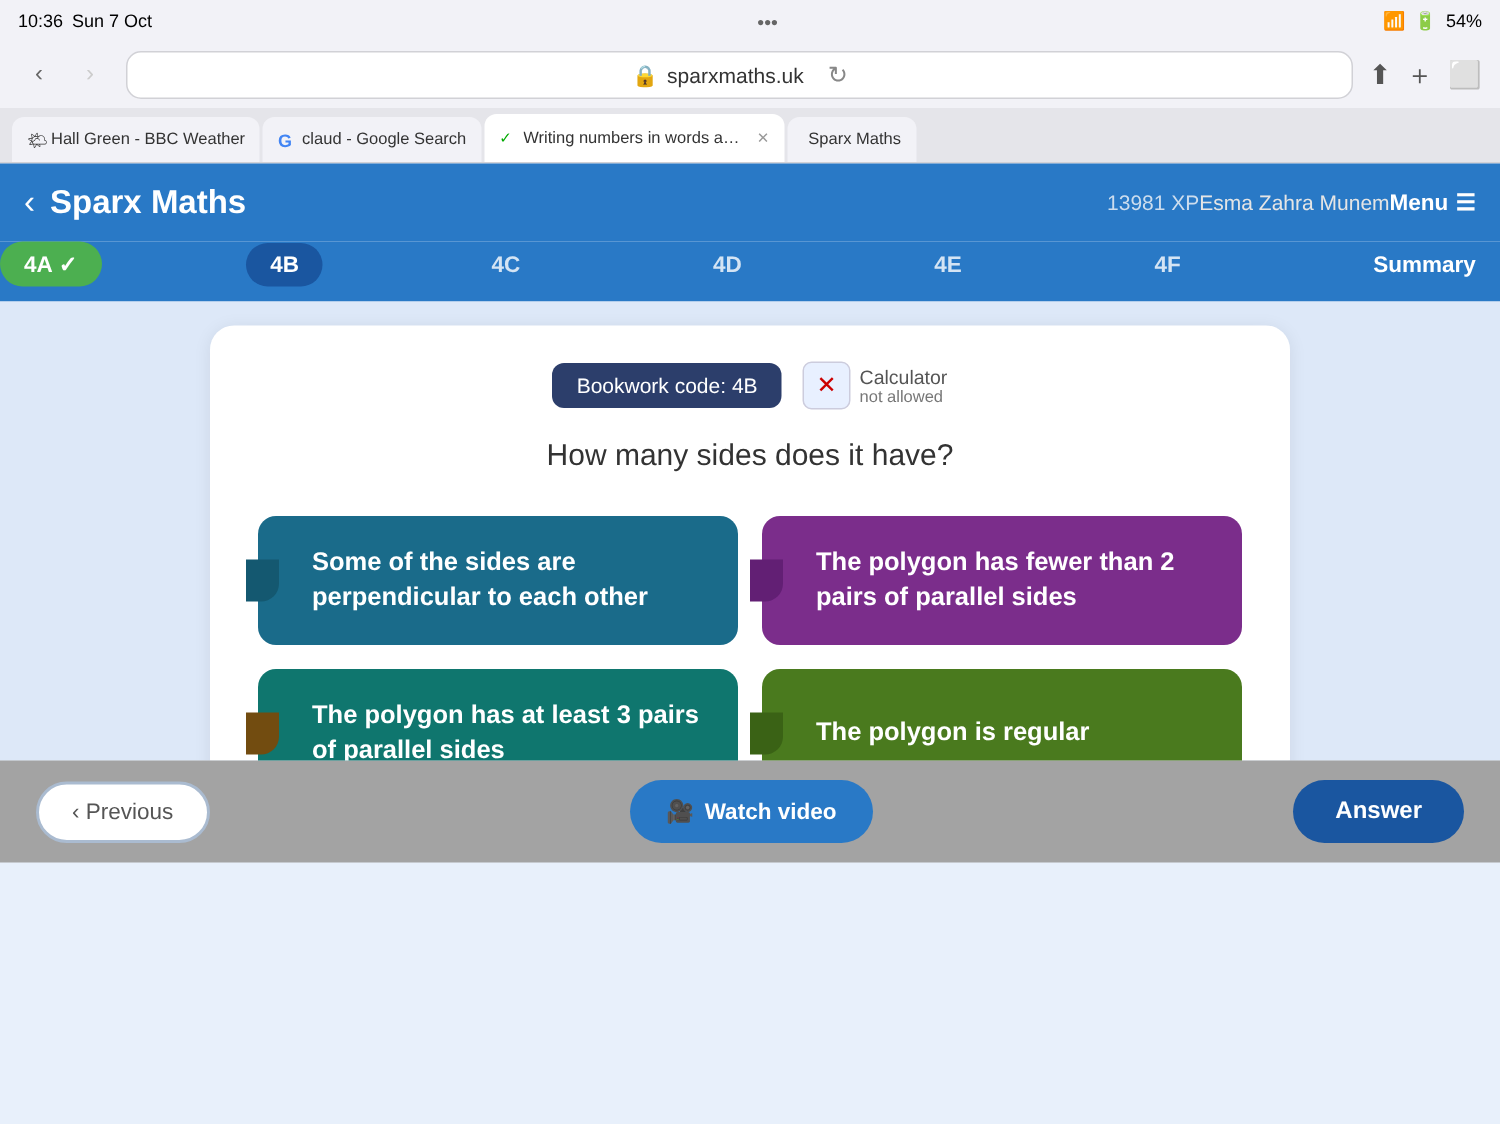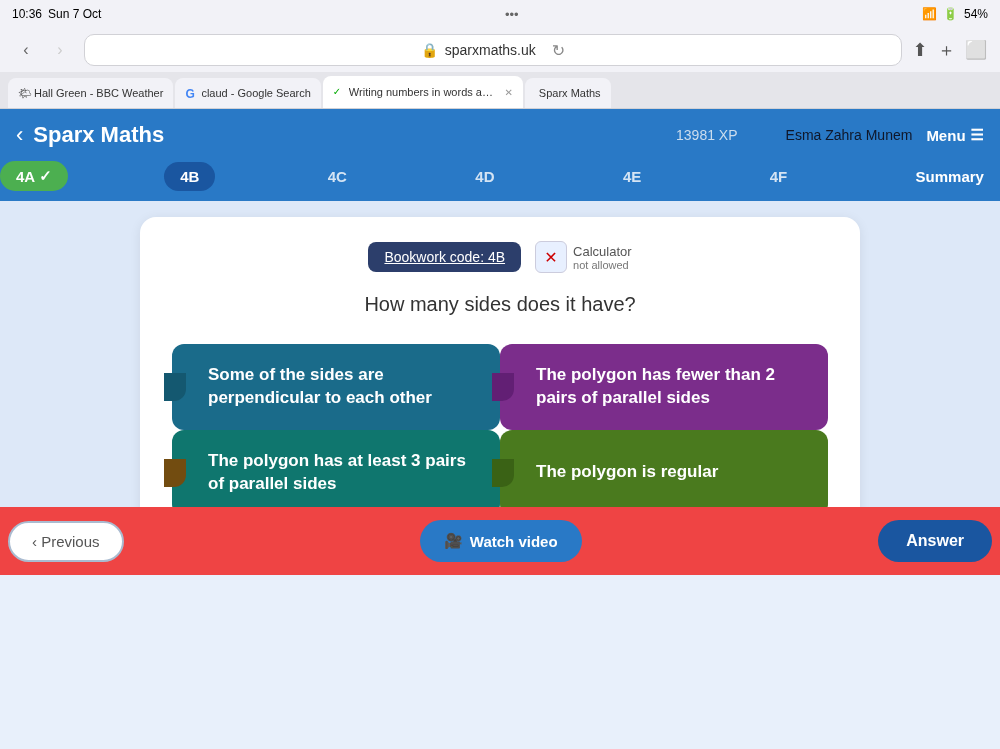--- a/index.html
+++ b/index.html
@@ -96,23 +96,23 @@
       display: flex;
       align-items: center;
       padding: 0 16px;
       color: white;
     }
     .back-btn {
       background: none; border: none; color: white;
       font-size: 22px; cursor: pointer; margin-right: 10px;
     }
     .app-logo { font-size: 22px; font-weight: 700; flex: 1; }
-    .header-right { display: flex; align-items: center; gap: 14px; font-size: 14px; }
+    .header-right { display: flex; align-items: center; font-size: 14px; }
     .xp-badge { color: #cde; }
-    .user-name { color: #0f172a; margin-left: 34px; }
+    .user-name { color: #e5e5e5; }
     .menu-btn {
       background: none; border: none; color: white;
       font-size: 15px; font-weight: 600; cursor: pointer;
       display: flex; align-items: center; gap: 5px;
     }
 
     
     .task-tabs {
       background: #2979c6;
       display: flex;
@@ -166,21 +166,20 @@
       gap: 14px;
       margin-bottom: 20px;
     }
     .bookwork-badge {
       background: #2c3e6b;
       color: white;
       padding: 7px 16px;
       border-radius: 8px;
       font-size: 14px;
       font-weight: 500;
-      text-decoration: underline;
     }
     .calculator-info {
       display: flex; align-items: center; gap: 6px;
       font-size: 13px; color: #555;
     }
     .calc-icon {
       width: 32px; height: 32px;
       background: #e8f0ff;
       border-radius: 6px;
       display: flex; align-items: center; justify-content: center;
@@ -200,20 +199,21 @@
       text-align: center;
       font-size: 20px;
       color: #333;
       margin-bottom: 28px;
     }
 
     
     .options-grid {
       display: grid;
       grid-template-columns: 1fr 1fr;
+      gap: 16px;
       margin-bottom: 26px;
     }
     .option-card {
       border-radius: 12px;
       padding: 20px 20px 20px 36px;
       color: white;
       font-size: 17px;
       font-weight: 600;
       line-height: 1.35;
       position: relative;
@@ -249,26 +249,26 @@
       gap: 6px;
       color: #2979c6;
       font-size: 14px;
       font-weight: 500;
       margin-bottom: 8px;
       cursor: pointer;
     }
 
     
     .bottom-bar {
-      background: #ef4444;
+      background: #a3a3a3;
       height: 68px;
       display: flex;
       align-items: center;
       justify-content: space-between;
-      padding: 0 8px;
+      padding: 0 24px;
     }
     .prev-btn {
       background: white;
       border: 2px solid #aabbd0;
       border-radius: 24px;
       padding: 10px 22px;
       font-size: 15px;
       color: #555;
       cursor: pointer;
       font-weight: 500;

